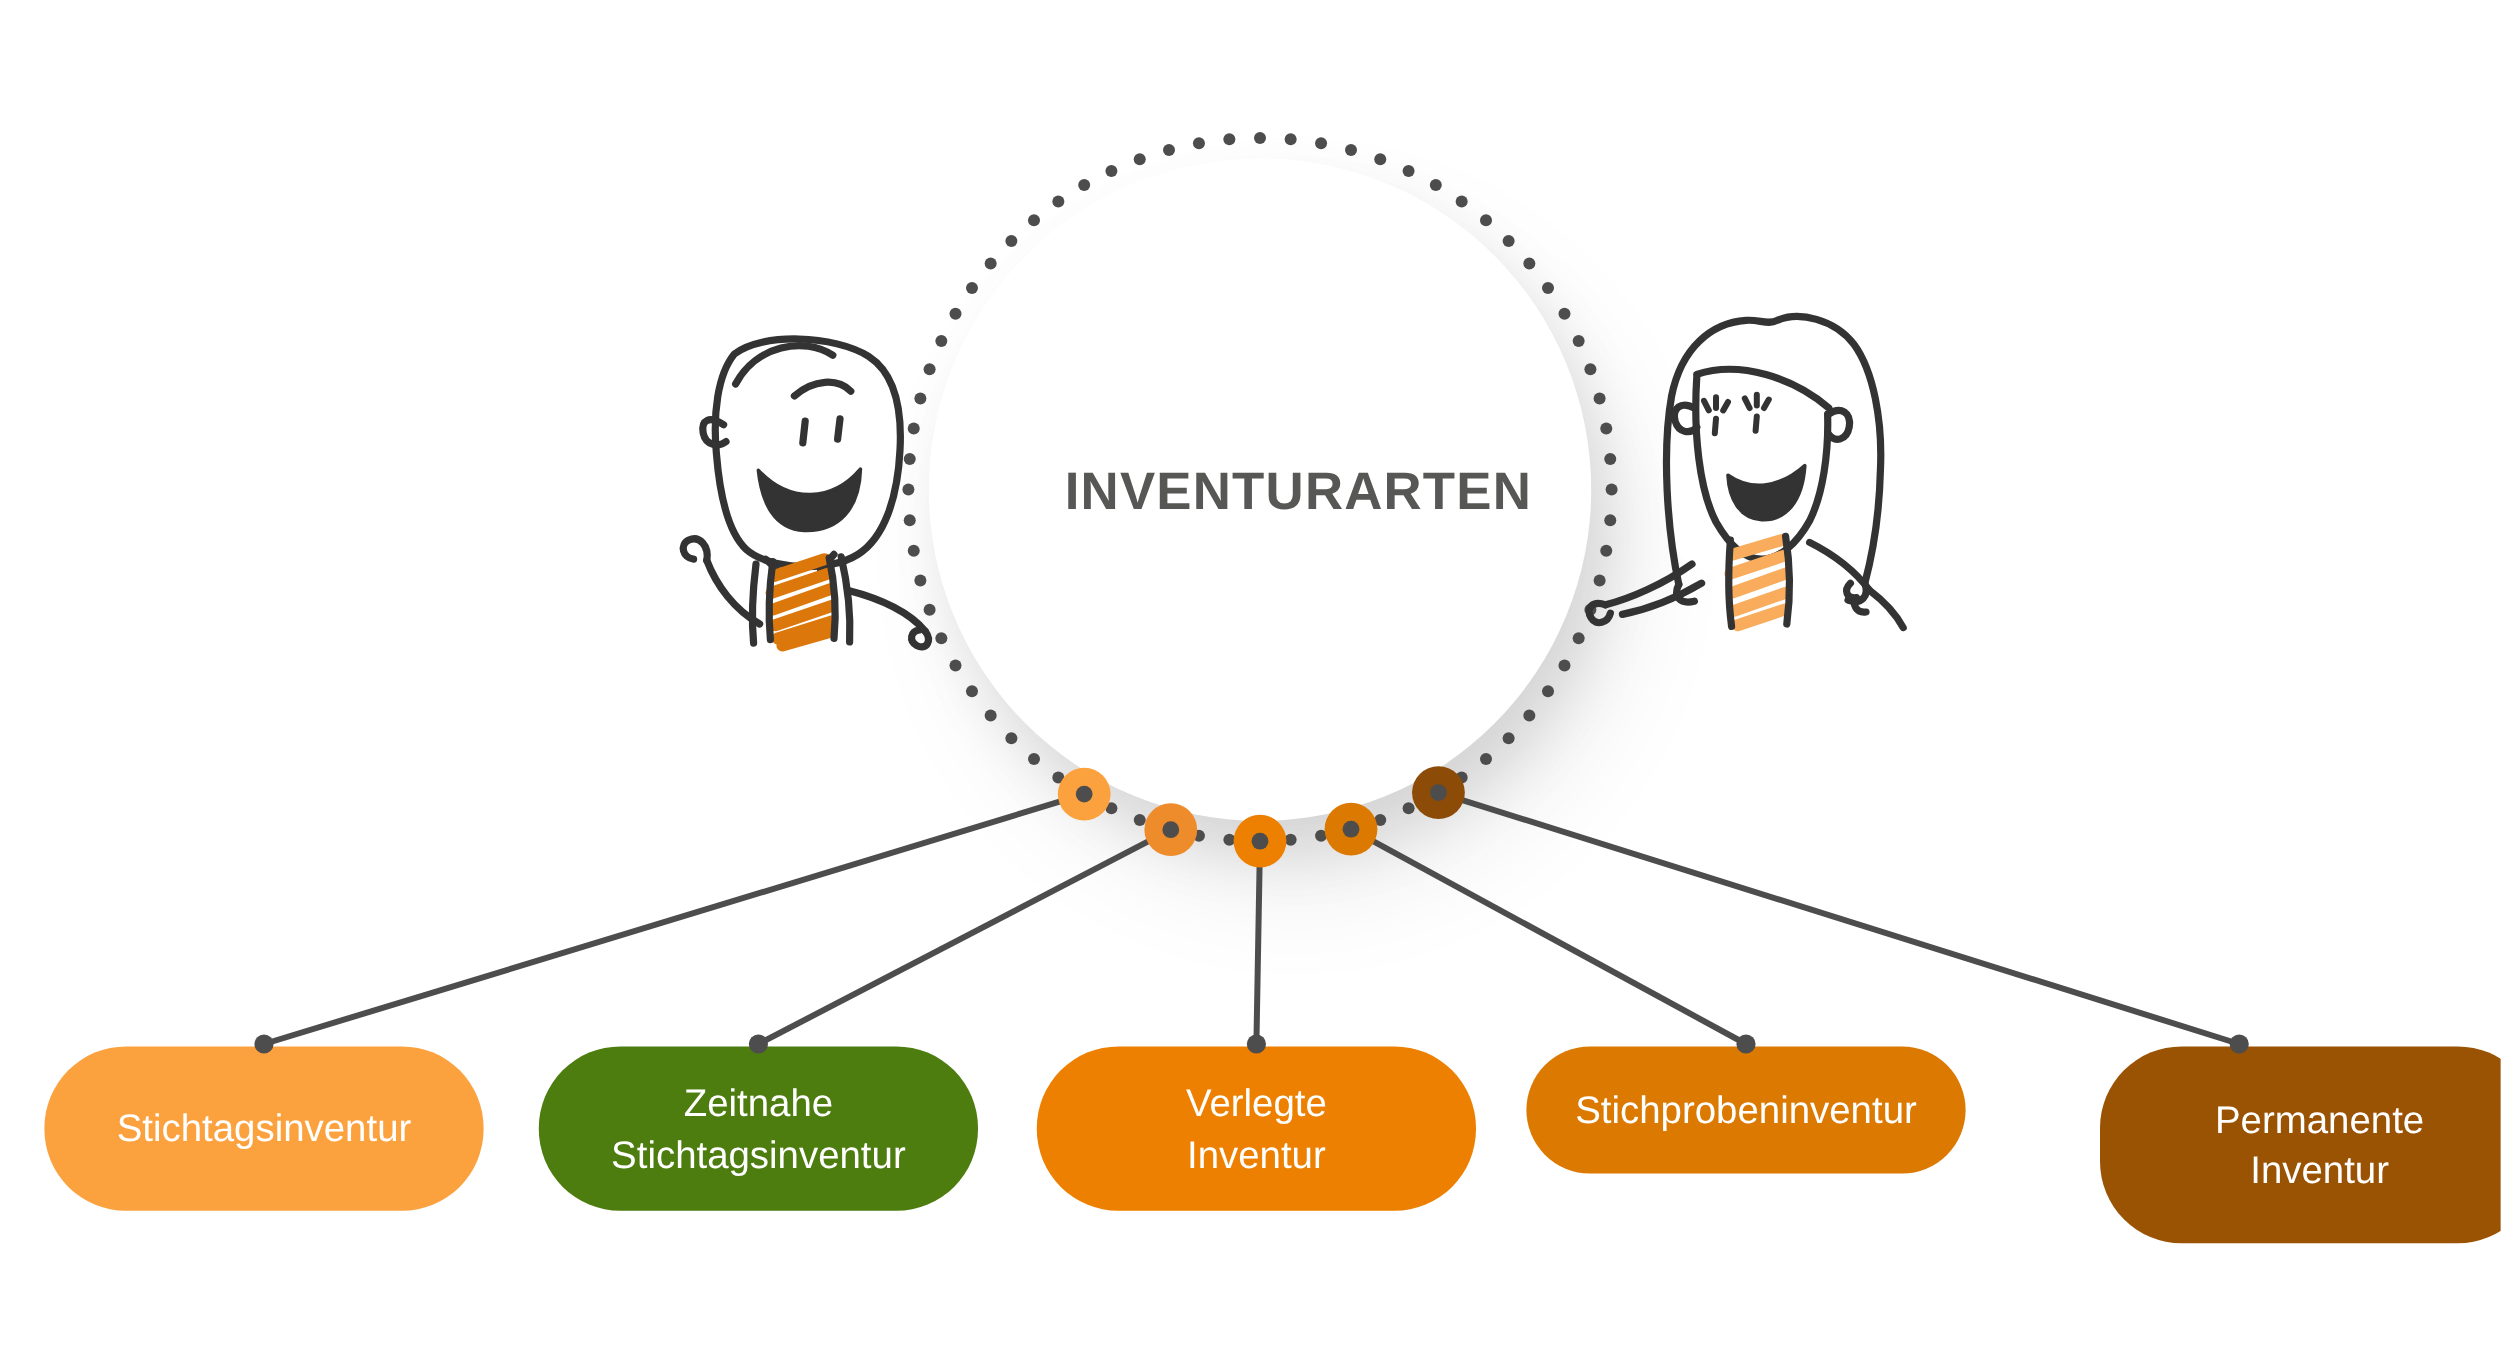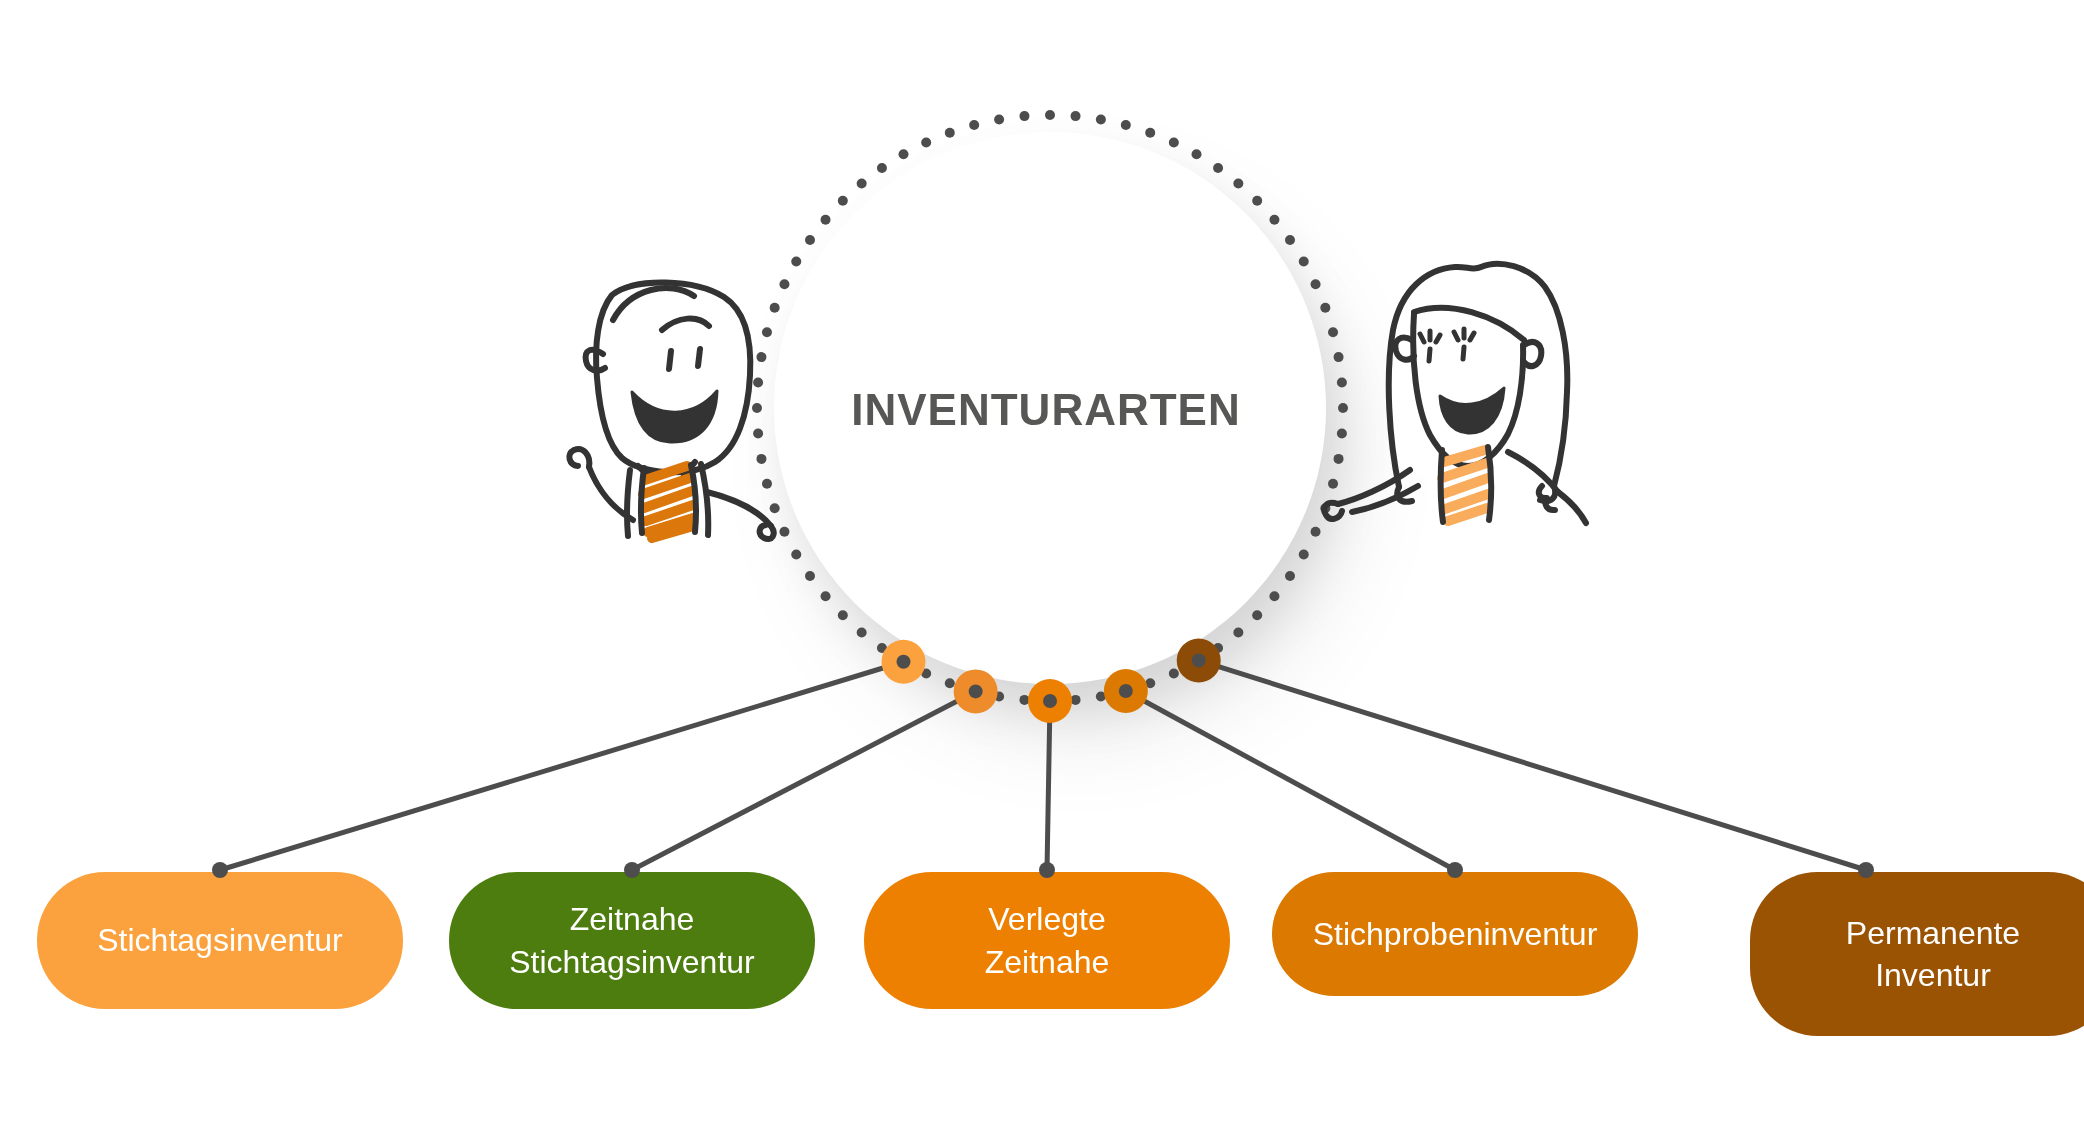--- a/index.html
+++ b/index.html
@@ -39,23 +39,23 @@
 
   <div class="pill" style="left: 37px; top: 872px; width: 366px; height: 137px; border-radius: 68px; background: rgb(251, 162, 63); color: rgb(255, 255, 255);">
     <span class="pill-label">Stichtagsinventur</span>
   </div>
   <div class="pill" style="left: 449px; top: 872px; width: 366px; height: 137px; border-radius: 68px; background: #4d7c0f; color: rgb(255, 255, 255);">
     <span class="pill-label">Zeitnahe
 Stichtagsinventur</span>
   </div>
   <div class="pill" style="left: 864px; top: 872px; width: 366px; height: 137px; border-radius: 68px; background: rgb(237, 128, 0); color: rgb(255, 255, 255);">
     <span class="pill-label">Verlegte
-Zeitnahe</span>
-  </div>
-  <div class="pill" style="left: 1272px; top: 872px; width: 366px; height: 124px; border-radius: 68px; background: rgb(219, 121, 0); color: rgb(255, 255, 255);">
+Inventur</span>
+  </div>
+  <div class="pill" style="left: 1272px; top: 872px; width: 366px; height: 106px; border-radius: 68px; background: rgb(219, 121, 0); color: rgb(255, 255, 255);">
     <span class="pill-label">Stichprobeninventur</span>
   </div>
   <div class="pill" style="left: 1750px; top: 872px; width: 366px; height: 164px; border-radius: 68px; background: rgb(154, 82, 3); color: rgb(255, 255, 255);">
     <span class="pill-label">Permanente
 Inventur</span>
   </div>
 
   <svg class="scene" width="2084" height="1142" viewBox="0 0 2084 1142">
     <g>
         <circle cx="1343" cy="408" r="5" fill="#4D4D4D"></circle>
@@ -215,14 +215,14 @@
       <path class="doodle" d="M 1488 447 C 1492 472 1492 498 1489 520"></path>
       <path class="doodle" d="M 1410 470 C 1386 487 1358 499 1338 504"></path>
       <path class="doodle" d="M 1418 486 C 1396 499 1372 508 1352 512"></path>
       <path class="doodle" d="M 1338 504 C 1327 500 1321 507 1326 515 C 1330 522 1340 519 1342 511"></path>
       <path class="doodle" d="M 1508 452 C 1528 462 1546 476 1558 492"></path>
       <path class="doodle" d="M 1542 486 C 1536 492 1539 499 1547 498 C 1543 504 1547 511 1555 510"></path>
       <path class="doodle" d="M 1558 492 C 1570 501 1580 512 1586 523"></path>
     </g>
   </svg>
 
-  <div class="title" style="color: rgb(87, 87, 86);">INVENTURARTEN</div>
+  <div class="title" style="color: rgb(87, 87, 86); margin-left: 36px;">INVENTURARTEN</div>
 </div>
 
 </body></html>

